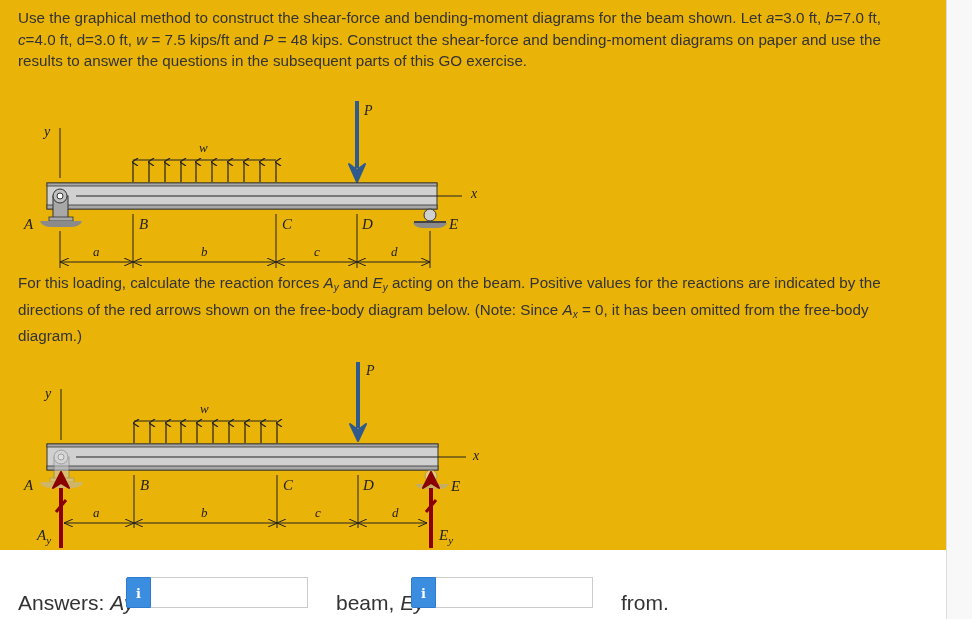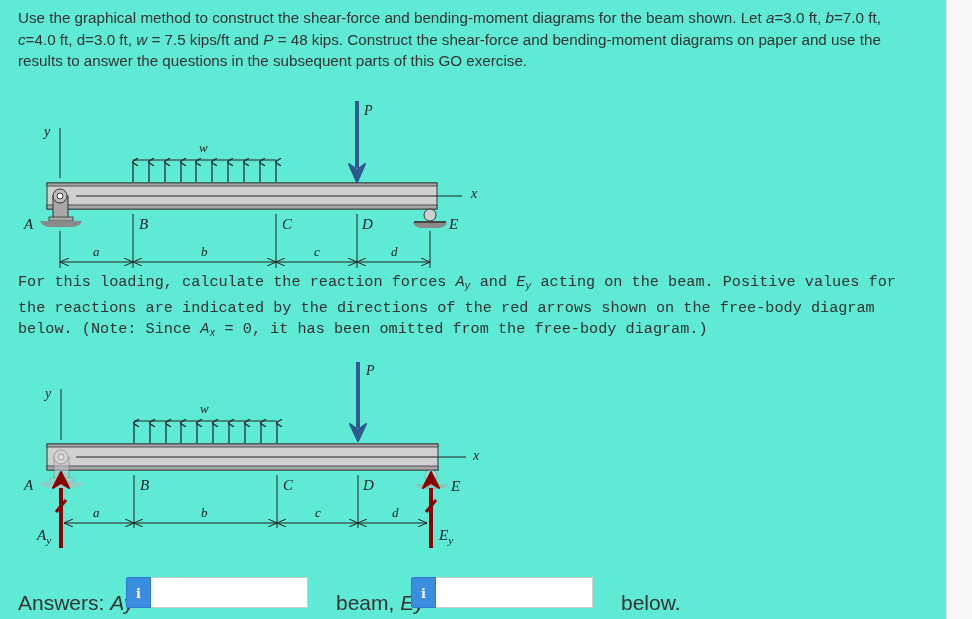--- a/index.html
+++ b/index.html
@@ -1,25 +1,25 @@
 <!DOCTYPE html>
 <html><head>
 <meta charset="utf-8">
 <style>
   html, body { margin: 0; padding: 0; }
   body {
     width: 972px; height: 619px; overflow: hidden; background: #ffffff;
     font-family: "Liberation Sans", "DejaVu Sans", sans-serif; color: #333333;
     position: relative;
   }
-  .main { position: absolute; left: 0; top: 0; width: 946px; height: 619px; background: #5eead4; }
+  .main { position: absolute; left: 0; top: 0; width: 946px; height: 550px; background: #eab308; }
   .sidebar { position: absolute; left: 946px; top: 0; width: 26px; height: 619px; background: #f8f8f8; border-left: 1px solid #dddddd; }
   .para { position: absolute; left: 18px; width: 900px; font-size: 15.2px; line-height: 21.5px; color: #333333; margin: 0; }
   .p1 { top: 7px; }
-  .p2 { top: 272px; font-family: Liberation Mono, monospace; }
+  .p2 { top: 272px; }
   .it { font-style: italic; }
   sub.s { font-size: 10px; font-style: italic; vertical-align: -3px; }
   svg.diag { position: absolute; left: 0; }
   .d1 { top: 90px; }
   .d2 { top: 353px; }
   .lbl { font-family: "Liberation Serif", "DejaVu Serif", serif; font-style: italic; fill: #222; }
   .answers { position: absolute; left: 0; top: 576px; width: 946px; height: 32px; }
   .ans-label { position: absolute; top: 15px; font-size: 21px; color: #333; }
   .info-btn { position: absolute; top: 1px; width: 25px; height: 31px; background: #3b8de0; border: 1px solid #2f7bd0; border-radius: 2px 0 0 2px; color: #fff; font-family: "DejaVu Serif", serif; font-weight: bold; font-size: 13px; text-align: center; line-height: 31px; box-sizing: border-box; cursor: pointer; }
   .ans-input { position: absolute; top: 1px; width: 157px; height: 31px; border: 1px solid #cccccc; border-left: none; box-sizing: border-box; background: #fff; font-size: 14px; padding: 0 6px; outline: none; }
@@ -212,17 +212,17 @@
     <text class="lbl" x="439" y="540" font-size="15"><tspan>E</tspan><tspan font-size="11" dy="4">y</tspan></text>
   </svg>
 
   <div class="answers">
     <span class="ans-label" style="left:18px;"><span>Answers: </span><span class="it">Ay</span><span> =</span></span>
     <div class="info-btn" style="left:126px;"><span>i</span></div>
     <input class="ans-input" style="left: 151px;" type="text" value="">
     <span class="ans-label" style="left:336px;"><span>beam, </span><span class="it">Ey</span><span> =</span></span>
     <div class="info-btn" style="left:411px;"><span>i</span></div>
     <input class="ans-input" style="left: 436px;" type="text" value="">
-    <span class="ans-label" style="left:621px;">below.</span>
+    <span class="ans-label" style="left:621px;">from.</span>
   </div>
 </div>
 
 <div class="sidebar"></div>
 
 </body></html>

